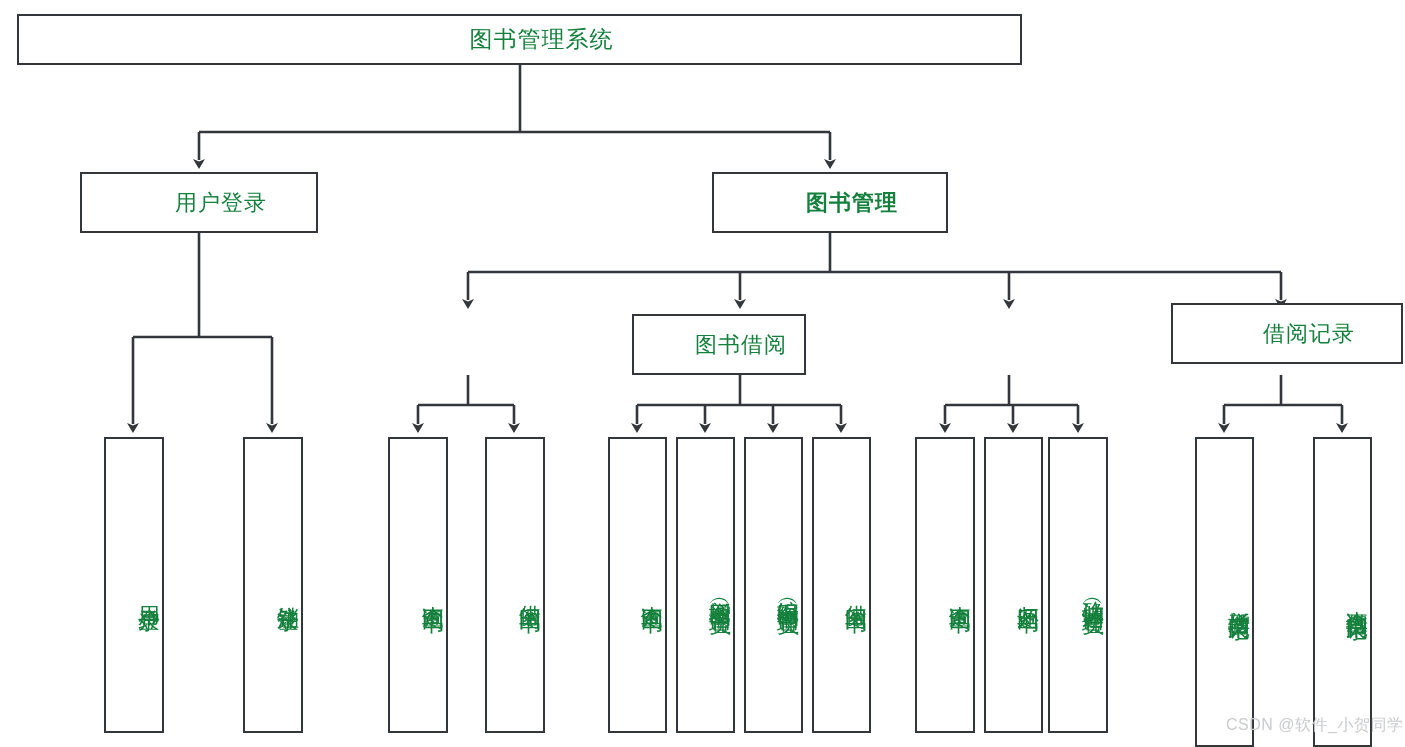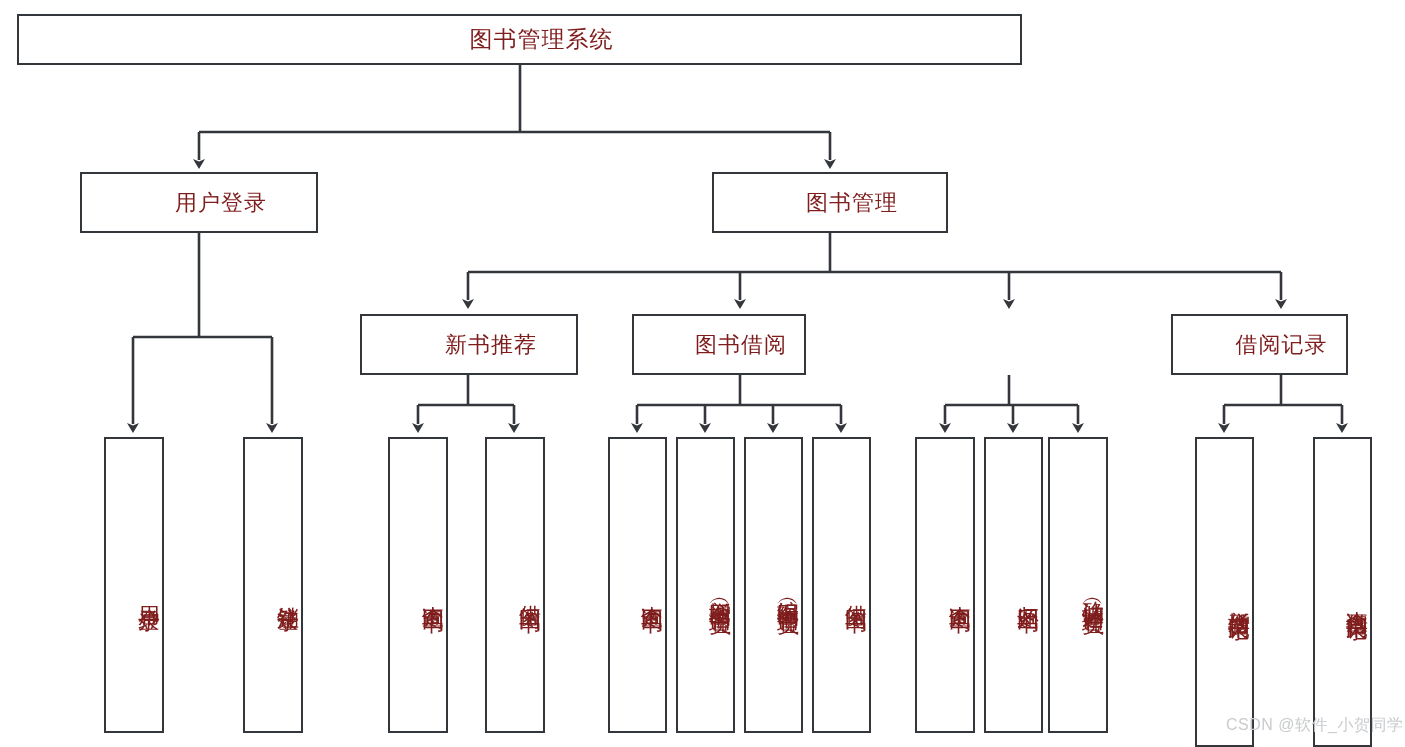--- a/index.html
+++ b/index.html
@@ -2,21 +2,21 @@
 <html><head>
 <meta charset="utf-8">
 <style>
   html,body{margin:0;padding:0;background:#ffffff;}
   body{width:1405px;height:747px;overflow:hidden;
        font-family:"Liberation Sans","DejaVu Sans",sans-serif;}
   #stage{position:relative;width:1405px;height:747px;background:#fff;}
   svg#wires{position:absolute;left:0;top:0;width:1405px;height:747px;}
   .node{position:absolute;box-sizing:border-box;background:#ffffff;
         border:2.5px solid #33363a;display:flex;align-items:center;
-        justify-content:center;color:#7f1d1d;padding-left:44px;}
+        justify-content:center;color:#15803d;padding-left:44px;}
   .node.h{font-size:22px;letter-spacing:1px;}
   .node.leaf{writing-mode:vertical-rl;text-orientation:upright;
              font-size:22px;line-height:1.22;letter-spacing:2px;
              padding-top:14px;align-items:flex-start;justify-content:center;}
   .node.root{font-size:23px;}
   .watermark{position:absolute;color:#c9cbcd;font-size:16px;
              letter-spacing:0.5px;white-space:nowrap;margin-left:36px;}
 </style>
 </head>
 <body>
@@ -69,25 +69,24 @@
       <path d="M1281,375 L1281,405"></path>
       <path d="M1224,405 L1342,405"></path>
       <path d="M1224,405 L1224,424" marker-end="url(#arrow)"></path>
       <path d="M1342,405 L1342,424" marker-end="url(#arrow)"></path>
     </g>
   </svg>
 
   <div class="node h root" style="left:17px;top:14px;width:1005px;height:51px;">图书管理系统</div>
 
   <div class="node h" style="left:80px;top:172px;width:238px;height:61px;">用户登录</div>
-  <div class="node h" style="left:712px;top:172px;width:236px;height:61px;">图书管理</div>
+  <div class="node h" style="left:712px;top:172px;width:236px;height:61px;font-weight:bold;">图书管理</div>
 
-  <div class="node h" style="left:360px;top:314px;width:218px;height:61px;">新书推荐</div>
   <div class="node h" style="left:632px;top:314px;width:174px;height:61px;">图书借阅</div>
-  <div class="node h" style="left:1171px;top:314px;width:177px;height:61px;font-family:Liberation Mono, monospace;">借阅记录</div>
+  <div class="node h" style="left:1171px;top:303px;width:232px;height:61px;font-family:Liberation Mono, monospace;">借阅记录</div>
 
   <div class="node leaf" style="left:104px;top:437px;width:60px;height:296px;">用户登录</div>
   <div class="node leaf" style="left:243px;top:437px;width:60px;height:296px;">注销登录</div>
 
   <div class="node leaf" style="left:388px;top:437px;width:60px;height:296px;">查询图书</div>
   <div class="node leaf" style="left:485px;top:437px;width:60px;height:296px;">借阅图书</div>
 
   <div class="node leaf" style="left:608px;top:437px;width:59px;height:296px;">查询图书</div>
   <div class="node leaf" style="left:676px;top:437px;width:59px;height:296px;">新增图书（管理员）</div>
   <div class="node leaf" style="left:744px;top:437px;width:59px;height:296px;">编辑图书（管理员）</div>

